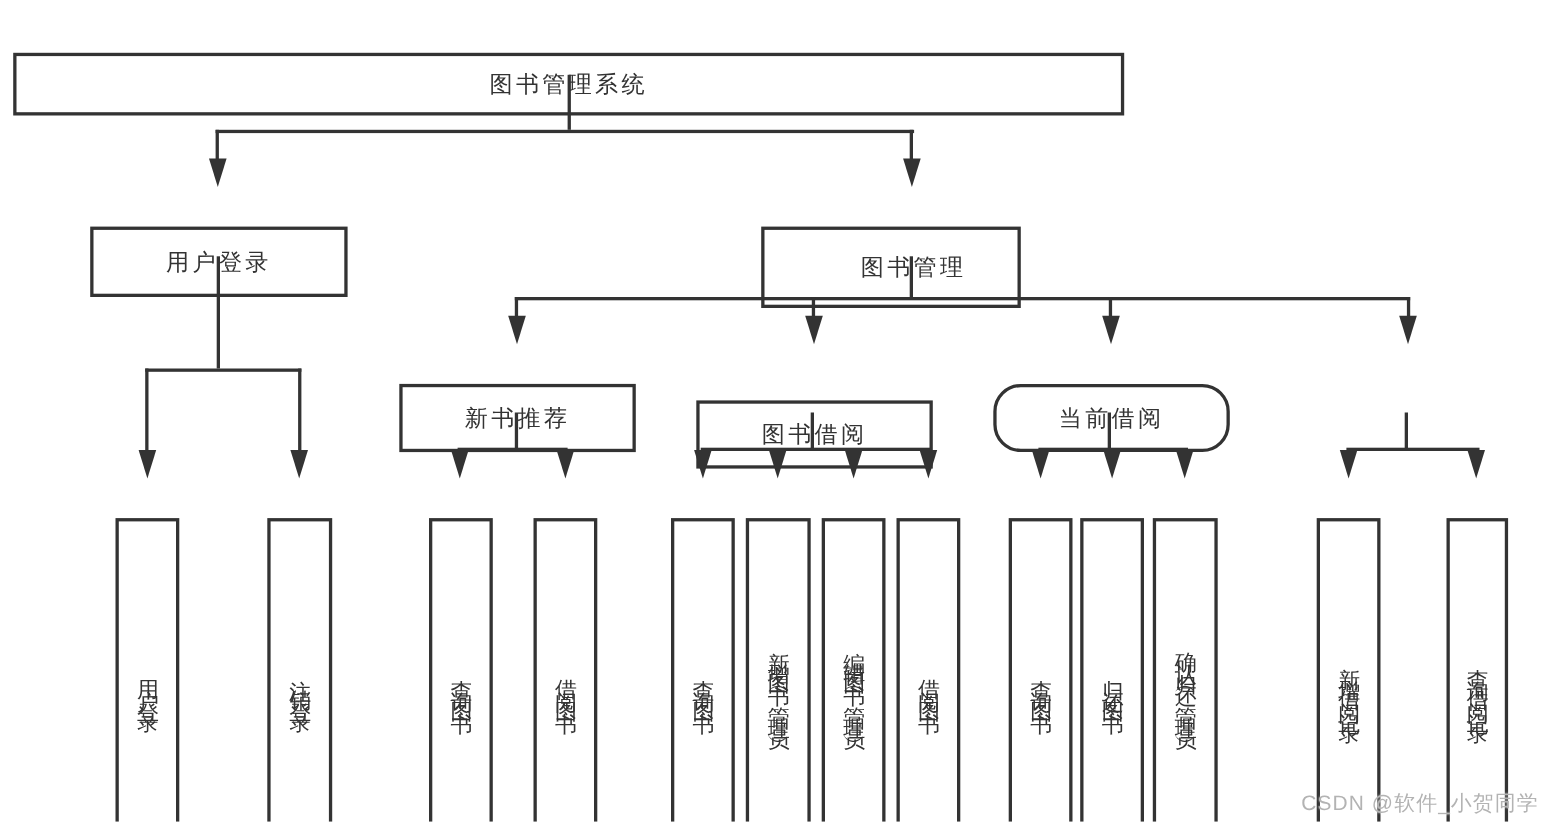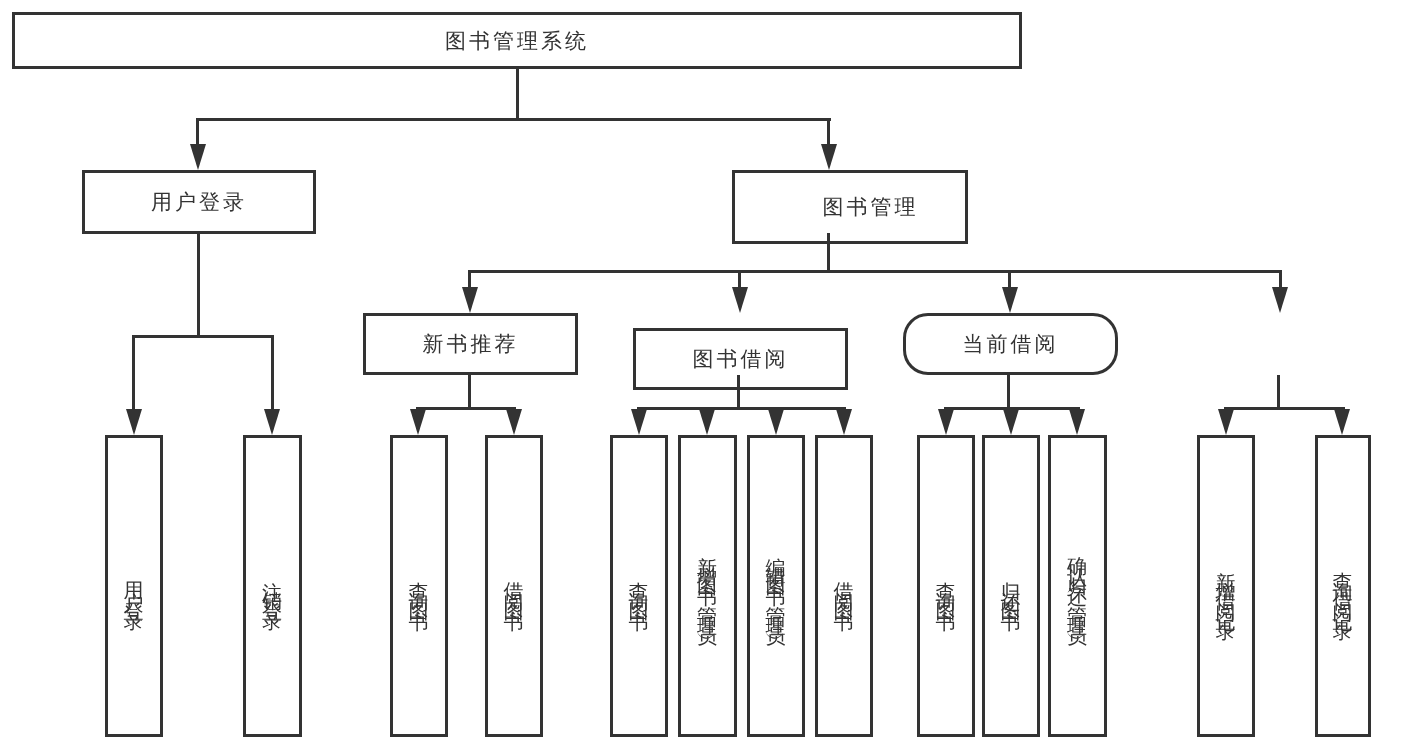--- a/index.html
+++ b/index.html
@@ -17,20 +17,21 @@
   }
   .box {
     position: absolute;
     box-sizing: border-box;
     border: 3px solid #333333;
     background: #ffffff;
     color: #333333;
     display: flex;
     align-items: center;
     justify-content: center;
+    margin-top: 36px;
   }
   .hbox {
     font-size: 21px;
     letter-spacing: 3px;
     white-space: nowrap;
   }
   .vbox {
     writing-mode: vertical-rl;
     text-orientation: mixed;
     font-size: 20px;
@@ -63,21 +64,21 @@
 </style>
 </head>
 <body>
 
 <div id="stage">
 
   <div class="box hbox" style="left:12px; top:12px; width:1010px; height:57px;">图书管理系统</div>
 
   <div class="box hbox" style="left:82px; top:170px; width:234px; height:64px;">用户登录</div>
 
-  <div class="box hbox" style="left:732px; top:170px; width:236px; height:74px;padding-left:41px;">图书管理</div>
+  <div class="box hbox" style="left:692px; top:170px; width:236px; height:74px;padding-left:41px;">图书管理</div>
 
   <div class="box hbox" style="left:363px; top:313px; width:215px; height:62px;">新书推荐</div>
 
   <div class="box hbox" style="left:633px; top:328px; width:215px; height:62px;">图书借阅</div>
 
   <div class="box hbox" style="left:903px; top:313px; width:215px; height:62px;border-radius:25px;">当前借阅</div>
 
 
   <div class="box vbox" style="left:105px; top:435px; width:58px; height:302px;">用户登录</div>
   <div class="box vbox" style="left:243px; top:435px; width:59px; height:302px;">注销登录</div>
@@ -138,14 +139,15 @@
   <div class="hline" style="left:944px; top:407px; width:136px; height:3px;"></div>
   <div class="arrow" style="left:938px;  top:409px;"></div>
   <div class="arrow" style="left:1003px; top:409px;"></div>
   <div class="arrow" style="left:1069px; top:409px;"></div>
 
   <div class="vline" style="left:1277px; top:375px; width:3px; height:34px;"></div>
   <div class="hline" style="left:1224px; top:407px; width:121px; height:3px;"></div>
   <div class="arrow" style="left:1218px; top:409px;"></div>
   <div class="arrow" style="left:1334px; top:409px;"></div>
 
+  <div class="watermark">CSDN @软件_小贺同学</div>
 
 </div>
 
 </body></html>

